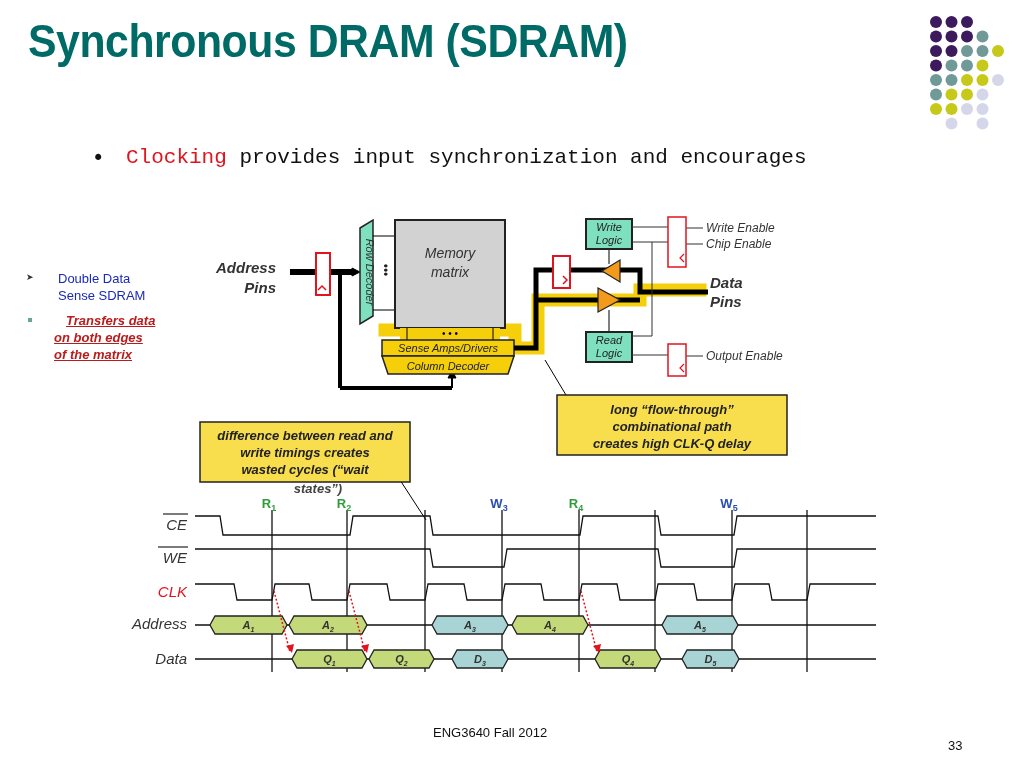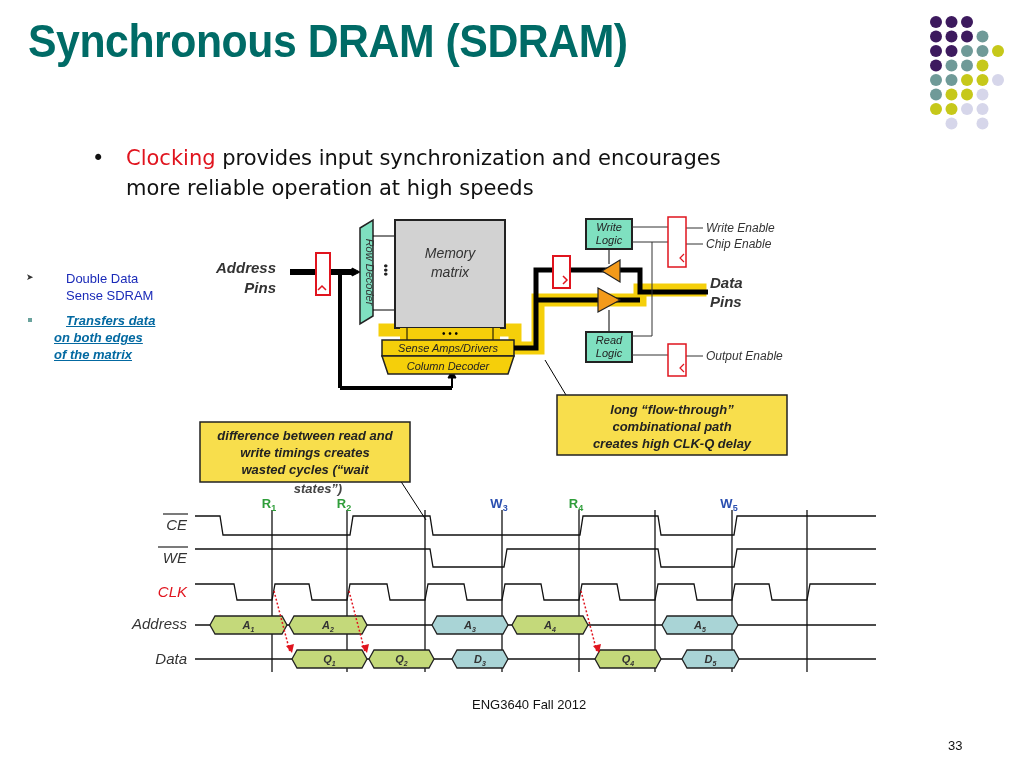--- a/index.html
+++ b/index.html
@@ -2,29 +2,29 @@
 <html><head>
 <meta charset="utf-8">
 <style>
   html, body { margin:0; padding:0; background:#ffffff; }
   body { width:1024px; height:768px; position:relative; overflow:hidden; font-family:"Liberation Sans", sans-serif; }
   .title { position:absolute; left:28px; top:14px; font-family:"Liberation Sans", sans-serif; font-weight:bold; font-size:46px; color:#006b66; letter-spacing:-0.5px; margin:0; transform:scaleX(0.93); transform-origin:left top; }
   .dots { position:absolute; left:925px; top:14px; width:90px; height:120px; }
   .sidebar { position:absolute; left:26px; top:270px; width:160px; font-size:13px; }
   .sb-row { position:relative; }
   .sb-bullet1 { position:absolute; left:0; top:2px; font-size:9px; color:#333; }
-  .sb-text1 { margin-left:40px; color:#1a2ab8; line-height:17px; }
+  .sb-text1 { margin-left:32px; color:#1a2ab8; line-height:17px; }
   .sb-bullet2 { position:absolute; left:2px; top:48px; width:4px; height:4px; background:#6aa39d; }
-  .sb-text2 { margin-top:8px; margin-left:28px; color:#0369a1; font-weight:bold; font-style:italic; text-decoration:underline; line-height:17px; text-indent:12px; }
+  .sb-text2 { margin-top:8px; margin-left:28px; color:#b91c1c; font-weight:bold; font-style:italic; text-decoration:underline; line-height:17px; text-indent:12px; }
   .lead { position:absolute; left:96px; top:143px; font-family:"DejaVu Sans", sans-serif; font-size:21px; line-height:30px; color:#111; }
   .lead .hl { color:#e0141e; }
   .lead .bul { position:absolute; left:-4px; top:0; }
-  .lead .t { margin-left:30px; display:block; }
+  .lead .t { margin-left:30px; display:block;font-family:Liberation Mono, monospace; }
   svg text { font-family:"Liberation Sans", sans-serif; }
-  .footer-left { position:absolute; left:433px; top:697px; font-size:13px; color:#111;margin-left:39px; }
+  .footer-left { position:absolute; left:433px; top:725px; font-size:13px; color:#111; }
   .footer-right { position:absolute; left:948px; top:738px; font-size:13px; color:#111;text-align:center; }
 </style>
 </head>
 <body>
 
 <h1 class="title">Synchronous DRAM (SDRAM)</h1>
 
 <svg class="dots" viewBox="0 0 90 120">
   <g id="dotgrid">
       <circle cx="11" cy="8" r="6" fill="#3d1a5e"></circle>
@@ -73,21 +73,20 @@
       <div>Transfers data</div>
       <div style="text-indent:0">on both edges</div>
       <div style="text-indent:0">of the matrix</div>
     </div>
   </div>
 </div>
 
 <div class="lead">
   <span class="bul">•</span>
   <span class="t"><span class="hl">Clocking</span><span> provides input synchronization and encourages</span></span>
-  <span class="t">more reliable operation at high speeds</span>
 </div>
 
 <svg style="position:absolute;left:0;top:0" width="1024" height="768">
 
   <g fill="none" stroke="#f5cf0a" stroke-linecap="square">
     <path d="M385 330 L515 330 L515 348 L538 348 L538 300 L640 300 L640 290 L700 290" stroke-width="13"></path>
   </g>
 
   <g stroke="#000" fill="none">
     <line x1="290" y1="272" x2="355" y2="272" stroke-width="6"></line>

